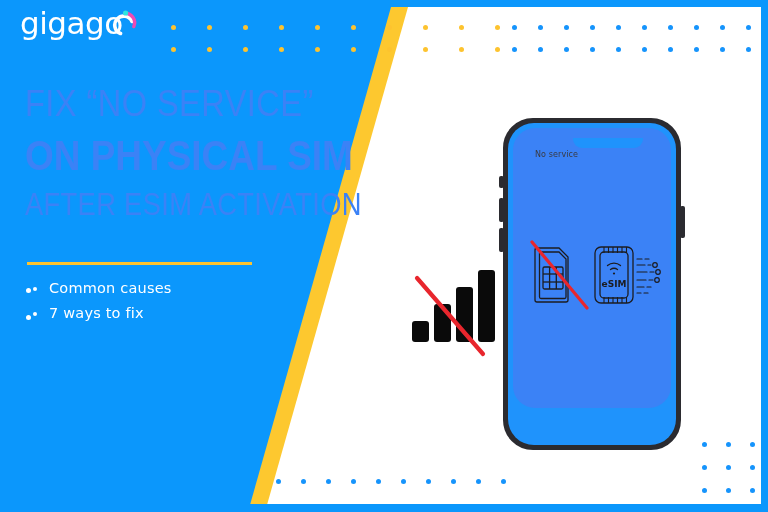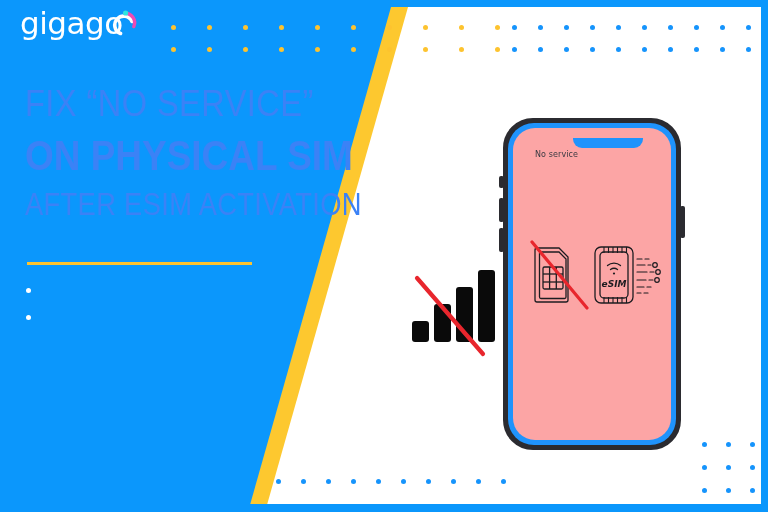--- a/index.html
+++ b/index.html
@@ -63,22 +63,22 @@
     padding-left:18px;font-family:"DejaVu Sans",sans-serif;letter-spacing:.2px;}
   .bullets li::before{content:"";position:absolute;left:2px;top:11px;
     width:4px;height:4px;border-radius:50%;background:#ffffff;}
 
   
   .phone{position:absolute;left:497px;top:118px;width:190px;height:332px;}
   .phone-frame{position:absolute;left:6px;top:0;width:178px;height:332px;
     border:5px solid #2b2b30;border-radius:30px;background:#2b2b30;box-sizing:border-box;}
   .phone-bezel{position:absolute;left:11px;top:5px;width:168px;height:322px;
     background:#1f93fc;border-radius:26px;box-sizing:border-box;}
-  .phone-screen{position:absolute;left:16px;top:10px;width:158px;height:312px;
-    background:#fca5a5;border-radius:22px;overflow:hidden;}
+  .phone-screen{position:absolute;left:16px;top:10px;width:158px;height:280px;
+    background:#3b82f6;border-radius:22px;overflow:hidden;}
   .phone-notch{position:absolute;left:60px;top:10px;width:70px;height:10px;
     background:#1f93fc;border-radius:0 0 9px 9px;}
   .no-service{position:absolute;left:22px;top:22px;font-size:8px;color:#3a3a42;
     font-family:"DejaVu Sans",sans-serif;letter-spacing:.1px;}
 
   .btn-l{position:absolute;background:#2b2b30;border-radius:2px;}
   #btn-mute{left:2px;top:58px;width:5px;height:12px;}
   #btn-volup{left:2px;top:80px;width:5px;height:24px;}
   #btn-voldown{left:2px;top:110px;width:5px;height:24px;}
   #btn-power{right:2px;top:88px;width:5px;height:32px;background:#2b2b30;
@@ -87,21 +87,21 @@
   
   .signal{position:absolute;left:408px;top:270px;width:82px;height:90px;}
   .bar{position:absolute;bottom:18px;background:#0a0a0a;border-radius:3px;}
   #bar1{left:4px;width:17px;height:21px;}
   #bar2{left:26px;width:17px;height:38px;}
   #bar3{left:48px;width:17px;height:55px;}
   #bar4{left:70px;width:17px;height:72px;}
   .signal-slash{position:absolute;left:0;top:0;}
 
   
-  .sim-area{position:absolute;left:14px;top:112px;width:140px;height:70px;font-style:italic;}
+  .sim-area{position:absolute;left:14px;top:112px;width:140px;height:70px;}
 </style>
 </head>
 <body>
 
 <div class="canvas">
 
   <div class="blue-panel"></div>
   <div class="yellow-band"></div>
   <div class="white-panel"></div>
 
@@ -189,20 +189,24 @@
   </div>
 
   <div class="headline">
     <div class="h-l1">FIX “NO SERVICE”</div>
     <div class="h-l2">ON PHYSICAL SIM</div>
     <div class="h-l3">AFTER ESIM ACTIVATION</div>
   </div>
 
   <div class="divider"></div>
 
+  <ul class="bullets">
+    <li>Common causes</li>
+    <li>7 ways to fix</li>
+  </ul>
 
   <div class="signal">
     <div class="bar" id="bar1"></div>
     <div class="bar" id="bar2"></div>
     <div class="bar" id="bar3"></div>
     <div class="bar" id="bar4"></div>
     <svg class="signal-slash" width="82" height="90">
       <line x1="9" y1="8" x2="75" y2="84" stroke="#e8262d" stroke-width="4.2" stroke-linecap="round"></line>
     </svg>
   </div>

